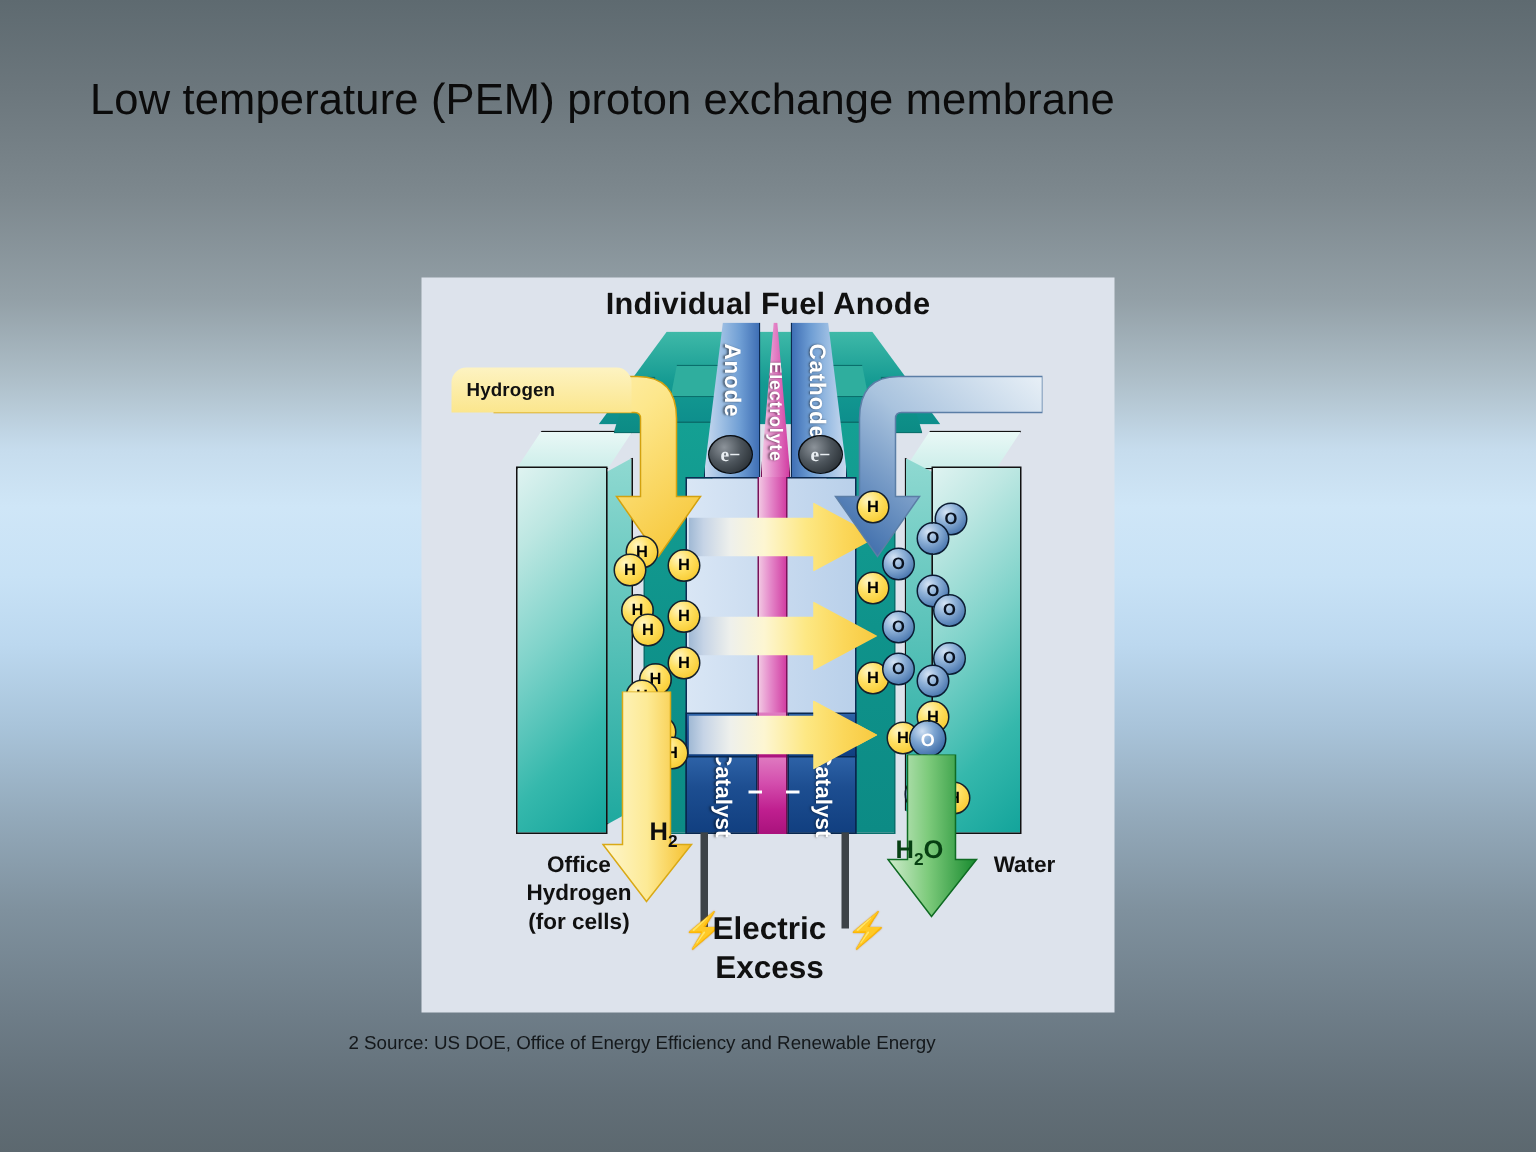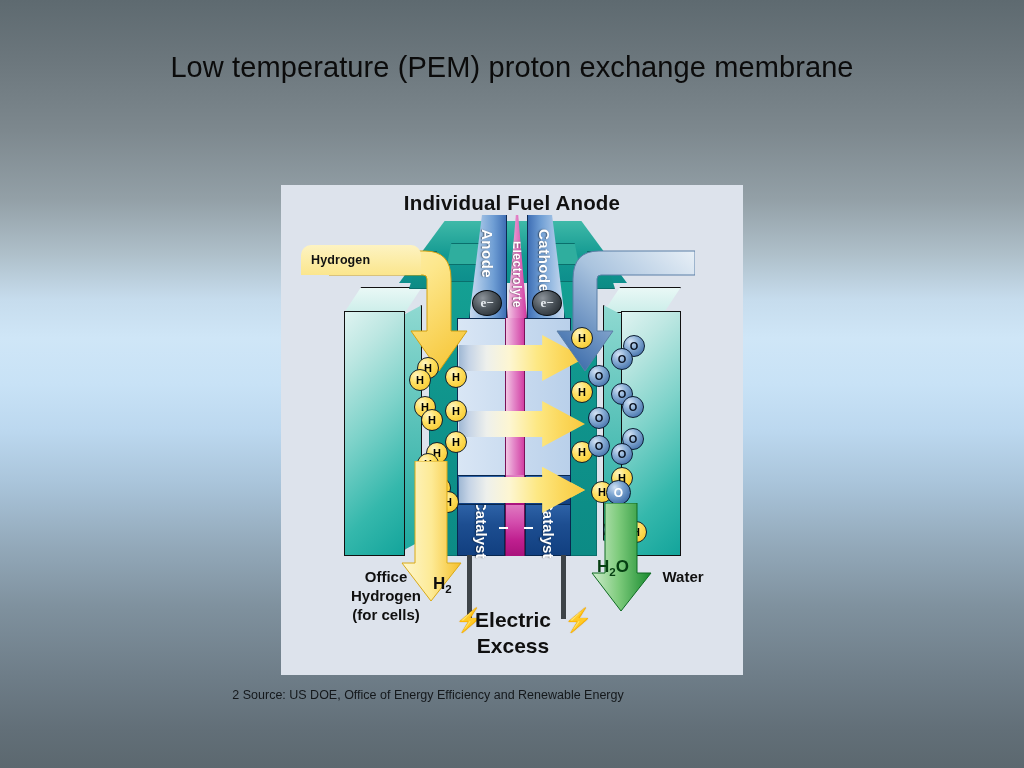--- a/index.html
+++ b/index.html
@@ -26,21 +26,20 @@
       #626f78 95%,
       #5c686f 100%);
     position: relative;
   }
 
   
   #slide-title {
     position: absolute;
     left: 60px; top: 38px;
     width: 904px;
-    text-align: center;
     color: #0b0b0b;
     font-size: 29px;
     line-height: 58px;
     letter-spacing: 0.1px;
   }
   #slide-title .ln { display: block; }
 
   
   #diagram-panel {
     position: absolute;
@@ -418,21 +417,21 @@
     <svg class="abs" style="left:120px;top:276px;" width="62" height="142" viewBox="0 0 62 142">
       <defs>
         <linearGradient id="h2out" x1="0" y1="0" x2="1" y2="0">
           <stop offset="0%" stop-color="#fdf6cf"></stop>
           <stop offset="50%" stop-color="#fdea95"></stop>
           <stop offset="100%" stop-color="#f5bf2a"></stop>
         </linearGradient>
       </defs>
       <path d="M14 0 L46 0 L46 102 L60 102 L30 140 L1 102 L14 102 Z" fill="url(#h2out)" stroke="#d9a916" stroke-width="1"></path>
     </svg>
-    <div class="abs arrow-tag" style="left:152px;top:389px;">
+    <div class="abs arrow-tag" style="left:152px;top:360px;">
       <span>H</span><sub>2</sub>
     </div>
     <div class="abs blabel" style="left:40px;top:382px;width:130px;">
       <span>Office</span><br>
       <span>Hydrogen</span><br>
       <span>(for cells)</span>
     </div>
 
     <svg class="abs" style="left:310px;top:318px;" width="62" height="110" viewBox="0 0 62 110">
       <defs>

